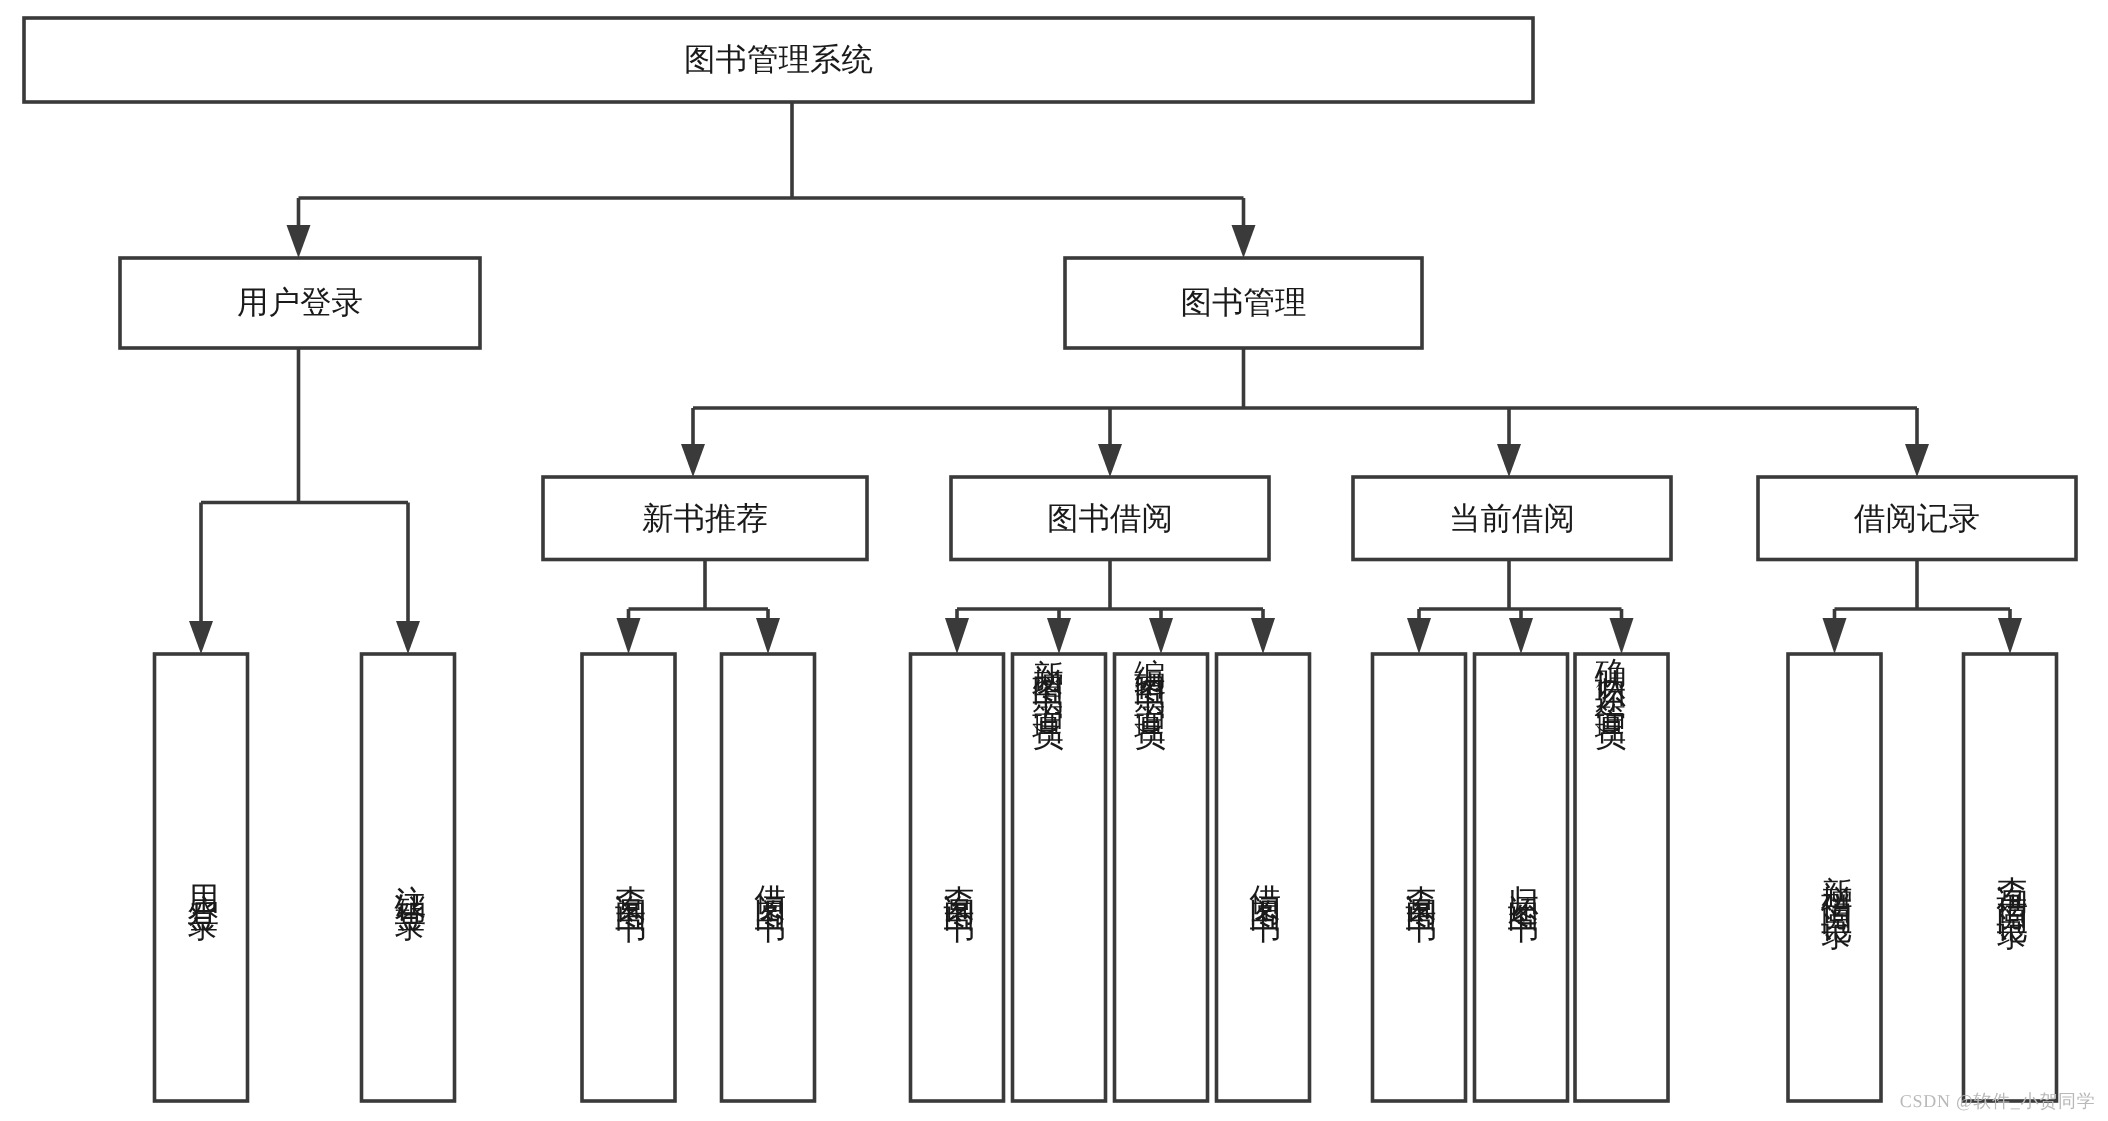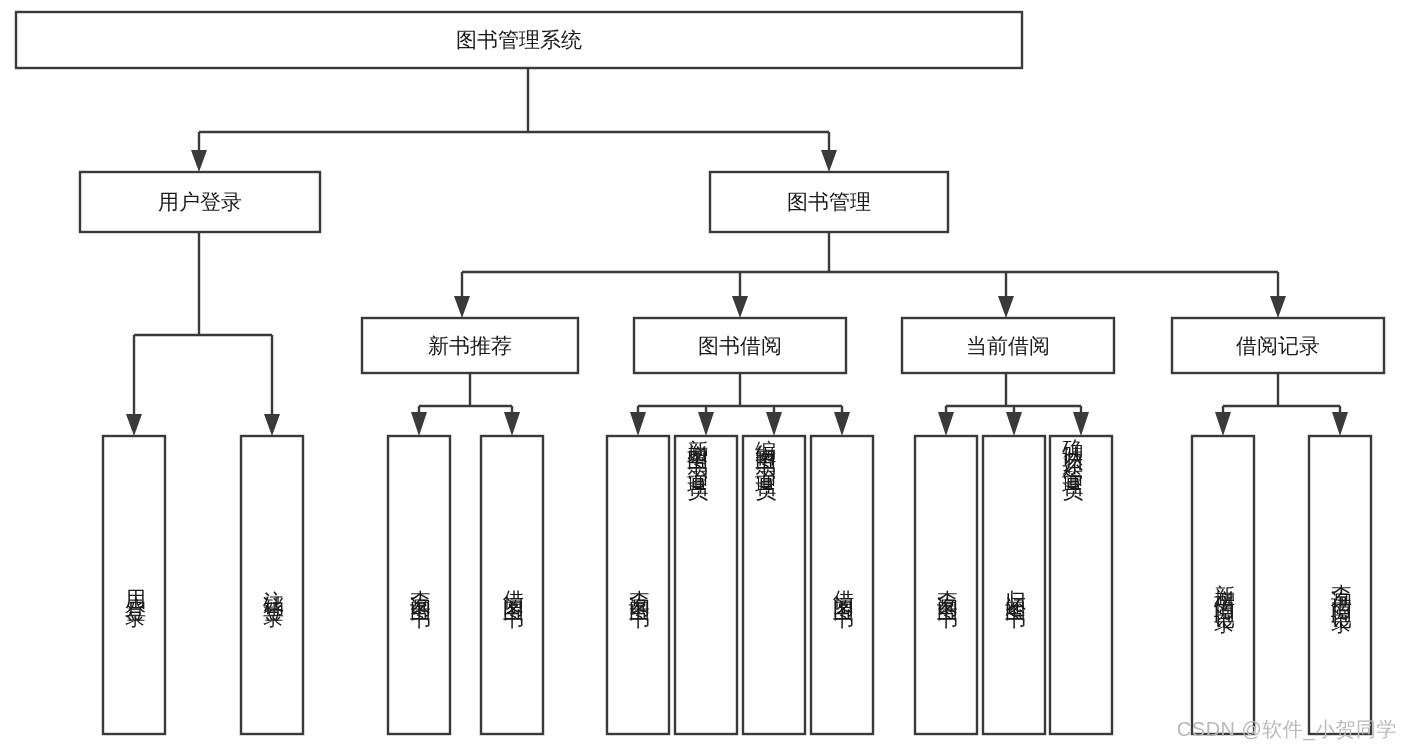--- a/index.html
+++ b/index.html
@@ -51,22 +51,22 @@
   .label-h {
     font-size: 21px;
   }
   .label-v {
     font-size: 21px;
   }
   .watermark {
     position: absolute;
     right: 8px;
     bottom: 4px;
-    font-family: Liberation Sans, sans-serif;
-    font-size: 20px;
+    font-family: Liberation Serif, serif;
+    font-size: 12px;
     color: #b9b9b9;
     white-space: nowrap;
     letter-spacing: 0.5px;
     pointer-events: none;
     text-align: center;
   }
 </style>
 </head>
 <body>
 

